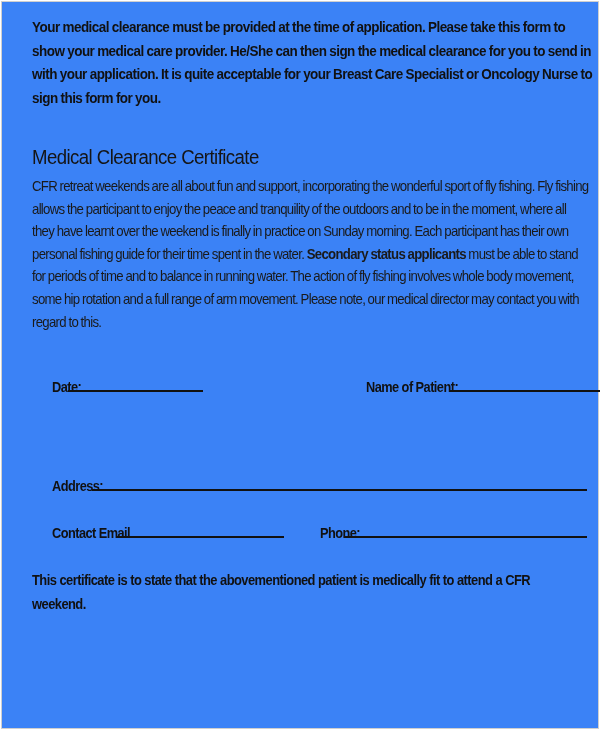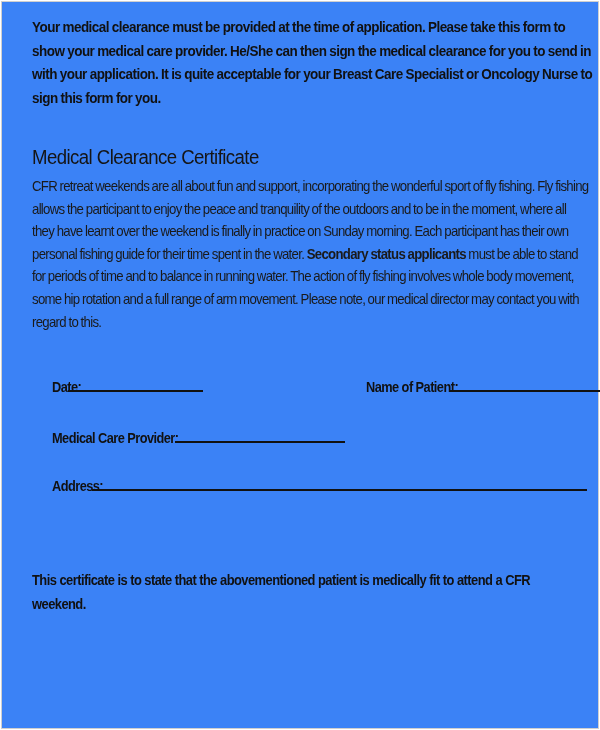--- a/index.html
+++ b/index.html
@@ -140,31 +140,35 @@
       <div class="field" style="left:0;">
         <span class="label">Date:</span>
         <span class="blank" style="left:36px; width:135px;" title=""></span>
       </div>
       <div class="field" style="left:266px;margin-left:48px;">
         <span class="label">Name of Patient:</span>
         <span class="blank" style="left:104px; width:177px;" title=""></span>
       </div>
     </div>
 
-    <div class="form-row" style="top:411px; width:560px;">
-      <div class="field" style="left:0;">
-        <span class="label">Medical Care Provider:</span>
-        <span class="blank" style="left:143px; width:170px;" title=""></span>
-      </div>
-    </div>
 
     <div class="form-row" style="top:459px; width:560px;">
       <div class="field" style="left:0;">
         <span class="label">Address:</span>
         <span class="blank" style="left:60px; width:495px;" title=""></span>
       </div>
     </div>
 
+    <div class="form-row" style="top:506px; width:560px;">
+      <div class="field" style="left:0;">
+        <span class="label">Contact Email</span>
+        <span class="blank" style="left:85px; width:167px;" title=""></span>
+      </div>
+      <div class="field" style="left:268px;">
+        <span class="label">Phone:</span>
+        <span class="blank" style="left:44px; width:243px;" title=""></span>
+      </div>
+    </div>
 
     <p class="closing">This certificate is to state that the abovementioned patient is medically fit to attend a CFR weekend.</p>
 
   </div>
 </div>
 
 </body></html>

